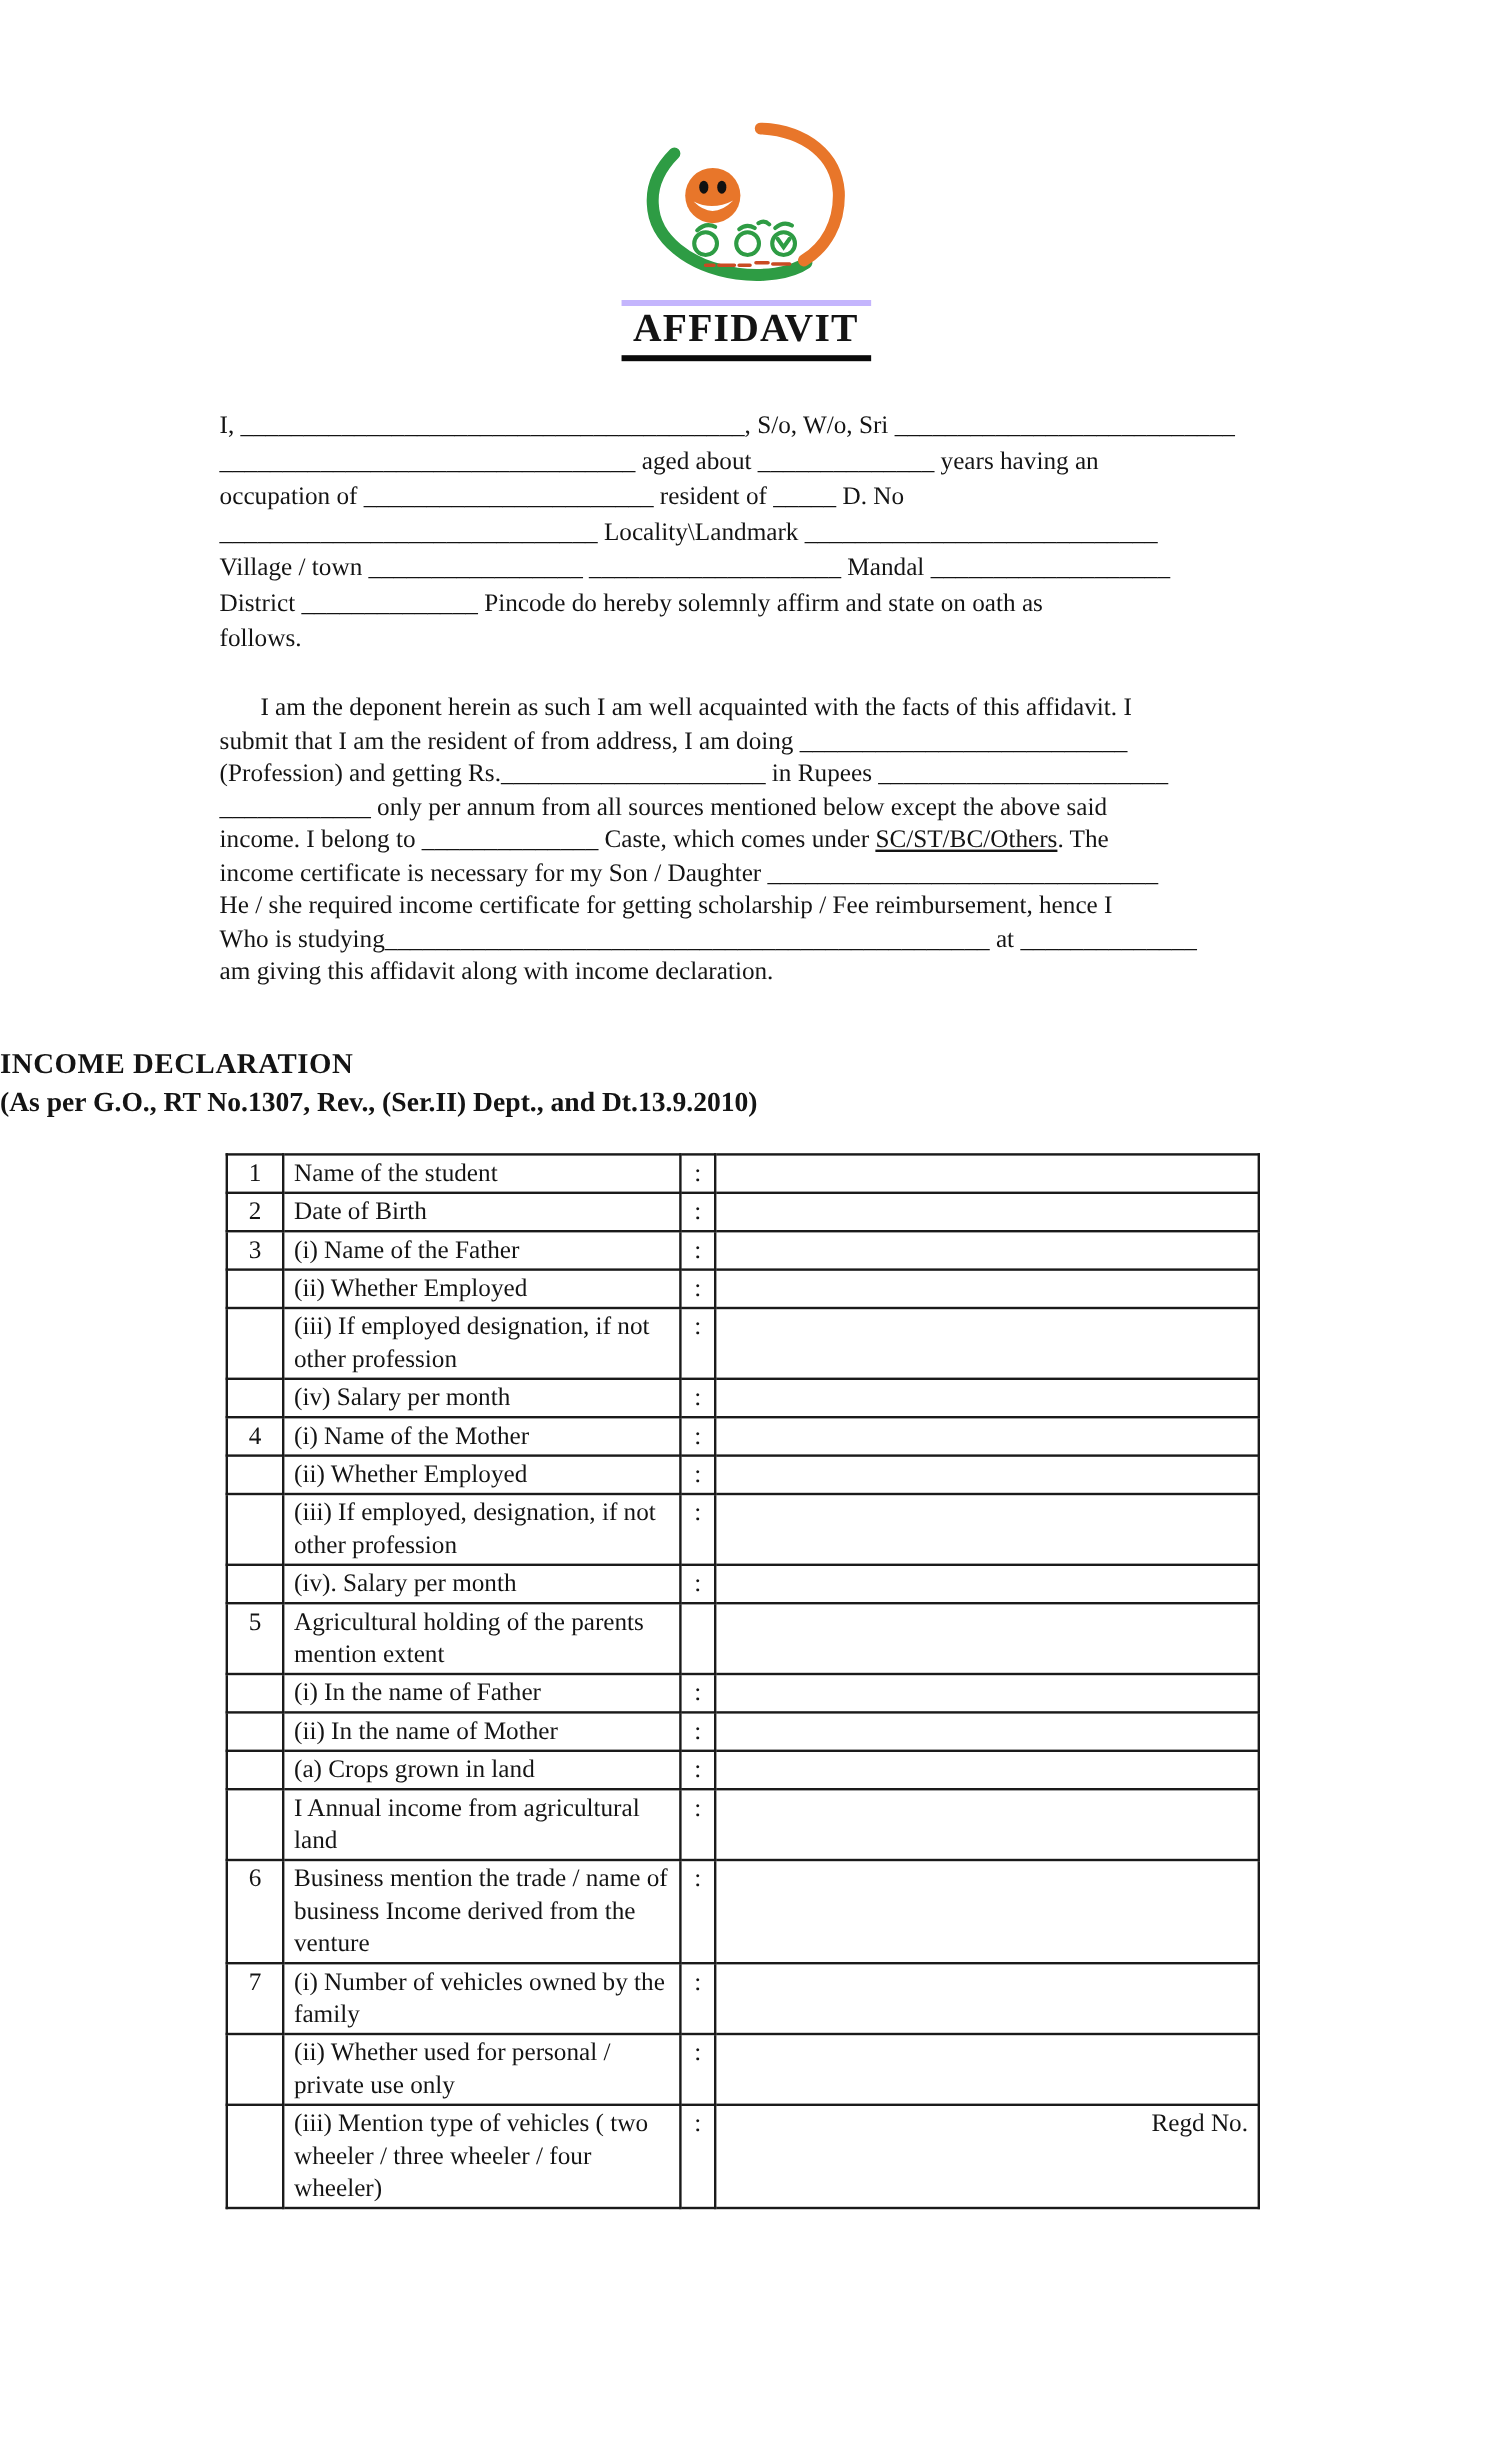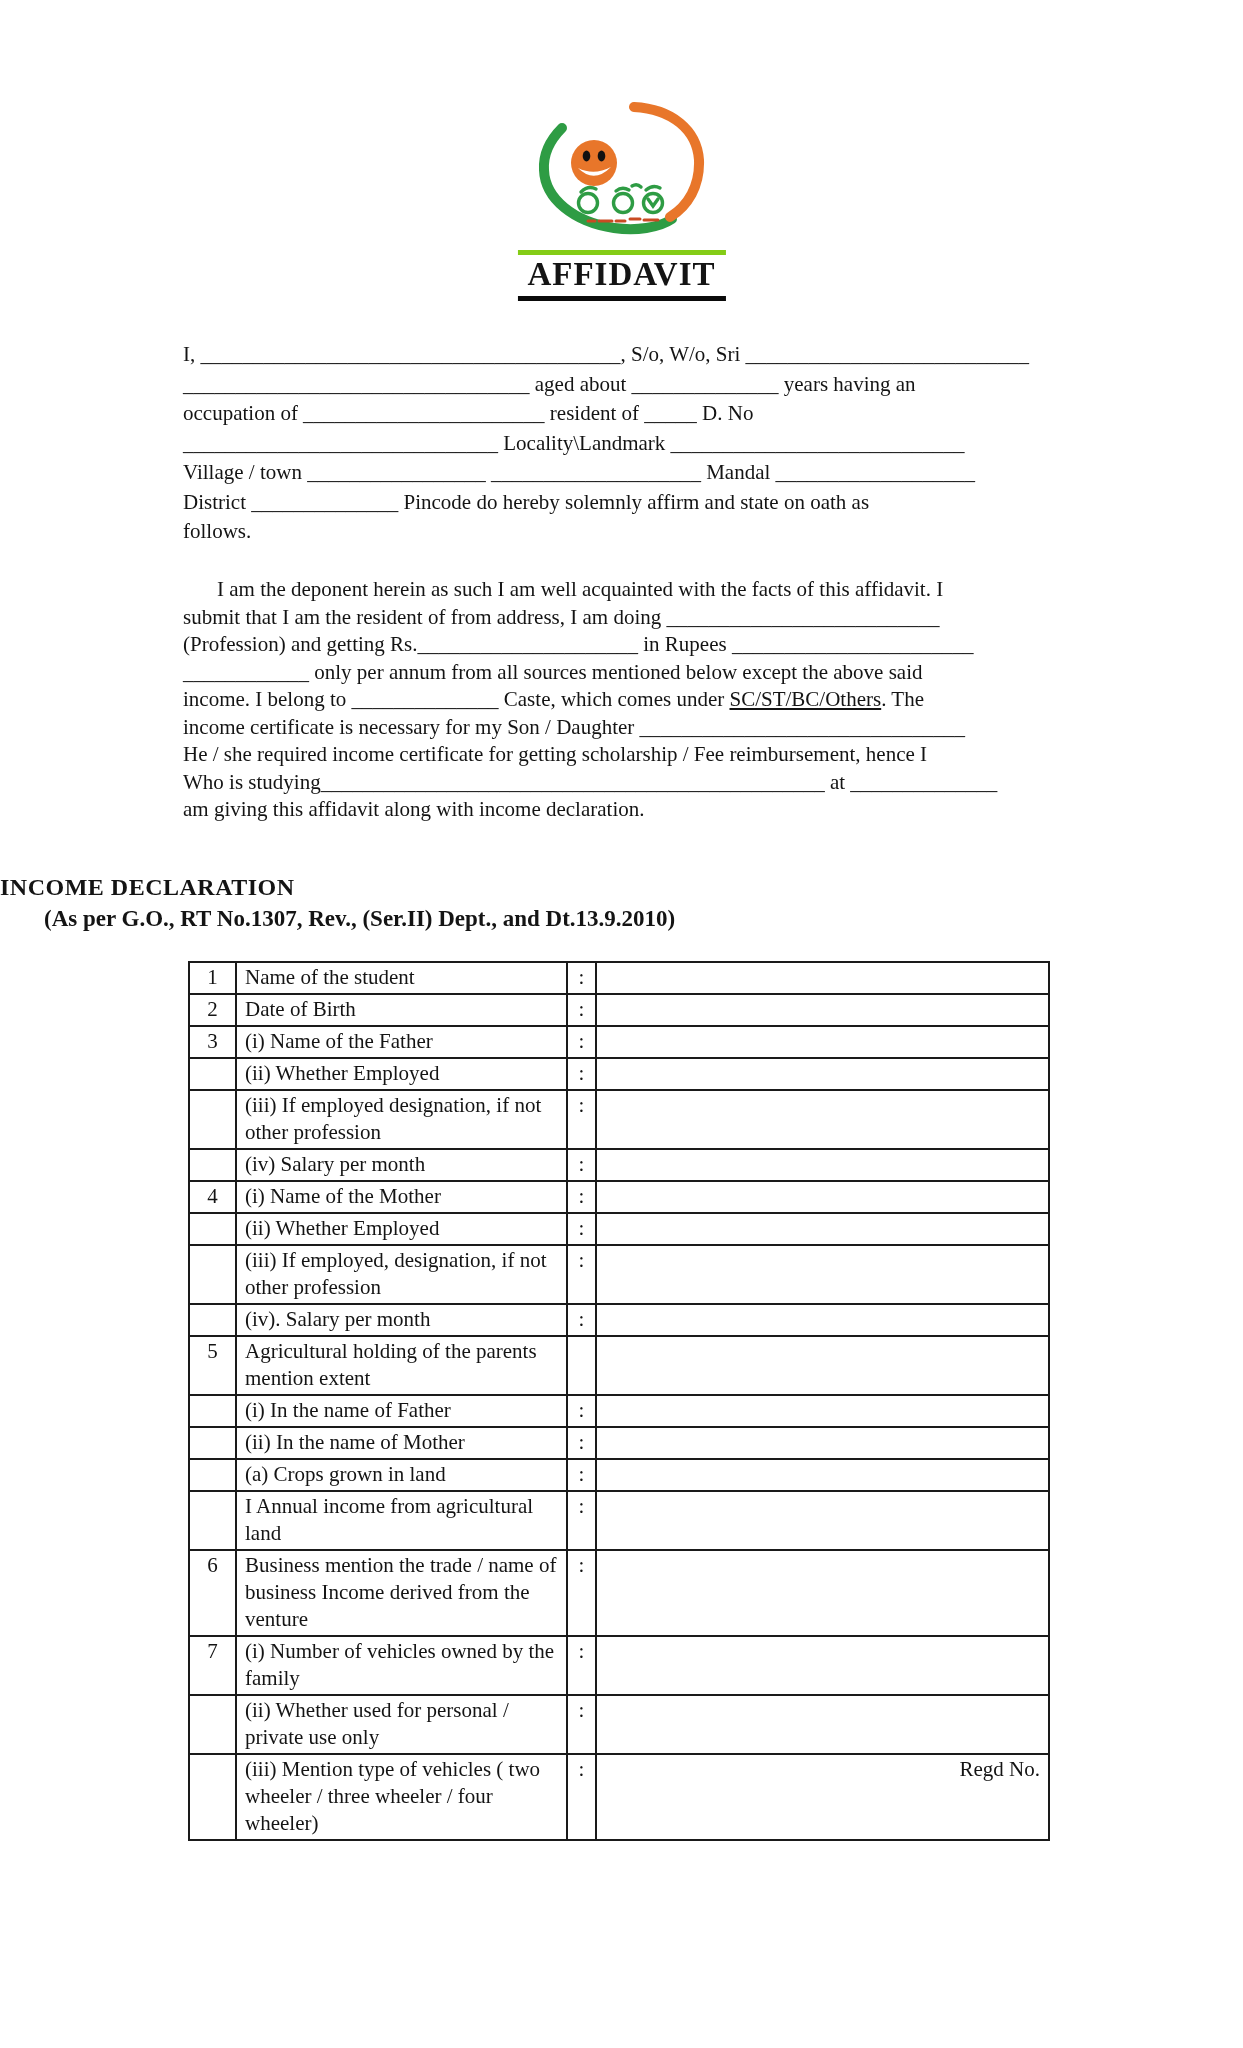--- a/index.html
+++ b/index.html
@@ -13,41 +13,41 @@
     overflow:hidden;
   }
   .logo{
     position:absolute;top:102px;left:50%;
     transform:translateX(-50%);
   }
   .title{
     position:absolute;top:250px;left:50%;
     transform:translateX(-50%);
     font-size:33px;font-weight:700;letter-spacing:1px;
-    border-top:5px solid #84cc16;
+    border-top:5px solid #c4b5fd;
     border-bottom:5px solid #0a0a0a;
     padding:1px 10px 3px 10px;
     white-space:nowrap;
   }
   .para{
     position:absolute;left:183px;width:890px;
     font-size:21px;
     white-space:nowrap;
   }
   #p1{top:340px;line-height:29.5px;}
   #p2{top:576px;line-height:27.5px;}
   .line{white-space:nowrap;}
   .indent{text-indent:34px;}
   .u{text-decoration:underline;}
   .heading-block{
     position:absolute;top:872px;left:0;width:100%;
     text-align:left;font-weight:700;
   }
   .heading{font-size:24px;line-height:31px;letter-spacing:.5px;}
-  .subheading{font-size:23px;line-height:31px;padding-left:44px;}
+  .subheading{font-size:23px;line-height:31px;}
   .decl-table{
     position:absolute;top:961px;left:188px;
     width:860px;
     border-collapse:collapse;
     font-size:21px;line-height:27px;
     table-layout:fixed;
   }
   .decl-table td{
     border:2px solid #1a1a1a;
     vertical-align:top;

